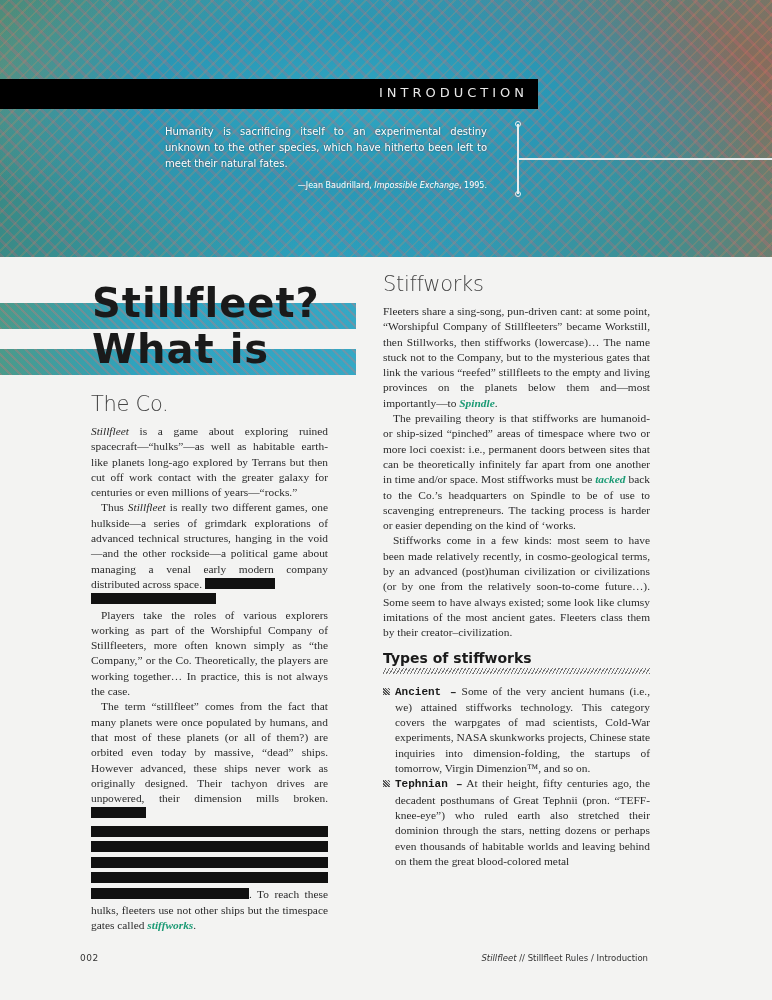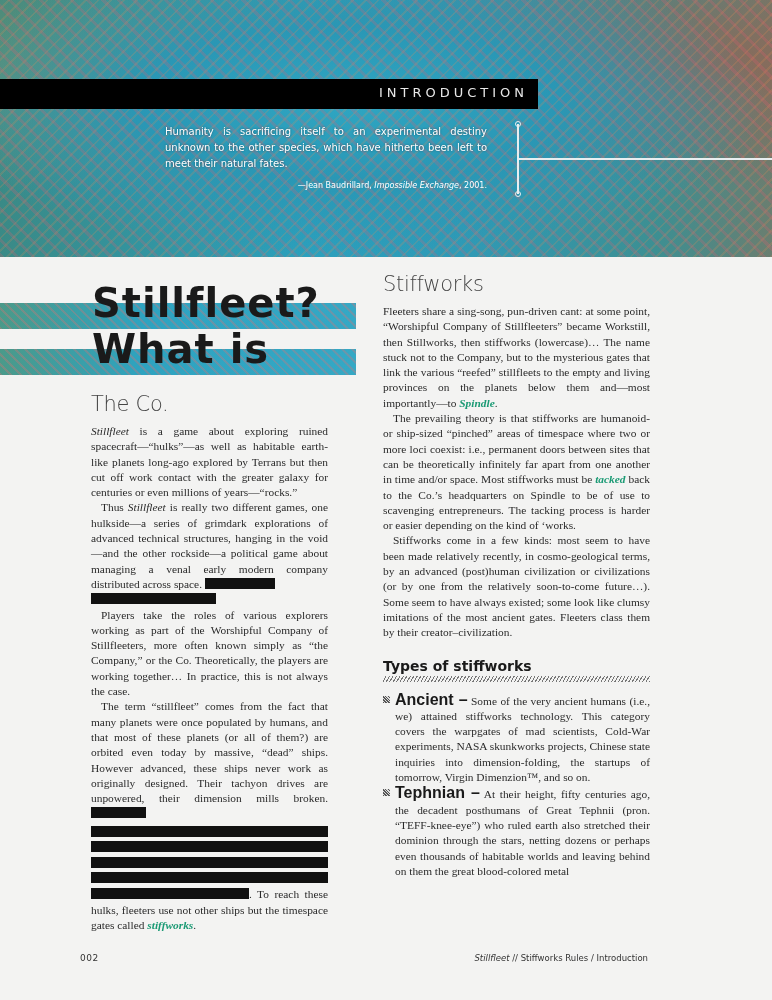--- a/index.html
+++ b/index.html
@@ -66,53 +66,53 @@
   }
   p.body {
     font-size: 11.4px; line-height: 15.3px; text-align: justify; color: #2a2a2a;
   }
   p.indent { text-indent: 10px; }
   .accent { color: #1a9a74; font-style: italic; font-weight: bold; }
   .redact { background: #111; color: transparent; display: inline-block; height: 11px; vertical-align: -1px; }
   .redact-line { background: #111; height: 11px; margin: 4.3px 0; }
   h3.sub {
     font-family: "DejaVu Sans", sans-serif; font-weight: bold; font-size: 14px; color: #1a1a1a;
-    margin-top: 17px;
+    margin-top: 9px;
   }
   .hatch {
     height: 6px; margin: 2px 0 10px 0;
     background: repeating-linear-gradient(-60deg, #777 0 1px, transparent 1px 3px);
   }
   .bullet-item { position: relative; padding-left: 12px; margin-bottom: 0; }
   .bullet-mark {
     position: absolute; left: 0; top: 4px; width: 7px; height: 7px;
     background: repeating-linear-gradient(45deg, #555 0 1px, #ddd 1px 2px);
   }
-  .bullet-term { font-family: Liberation Sans, sans-serif; font-weight: bold; font-size: 16px; color: #1a1a1a; }
+  .bullet-term { font-family: Liberation Mono, monospace; font-weight: bold; font-size: 11px; color: #1a1a1a; }
   .footer-left {
     position: absolute; left: 80px; top: 953px;
     font-family: "DejaVu Sans", sans-serif; font-size: 9px; color: #333; letter-spacing: 0.5px;
   }
   .footer-right {
     position: absolute; right: 124px; top: 953px;
     font-family: "DejaVu Sans", sans-serif; font-size: 8.5px; color: #333;
   }
   .footer-right i { font-style: italic; }
 </style>
 </head>
 <body>
 
 <div class="banner"></div>
 
 <div class="intro-bar">
   <span class="intro-label">INTRODUCTION</span>
 </div>
 
 <div class="epigraph">Humanity is sacrificing itself to an experimental destiny unknown to the other species, which have hitherto been left to meet their natural fates.</div>
-<div class="attribution"><span>—Jean Baudrillard, </span><i>Impossible Exchange</i><span>, 2001.</span></div>
+<div class="attribution"><span>—Jean Baudrillard, </span><i>Impossible Exchange</i><span>, 1995.</span></div>
 
 <div class="bracket-v"></div>
 <div class="bracket-h"></div>
 <div class="bracket-dot" style="top:121px"></div>
 <div class="bracket-dot" style="top:191px"></div>
 
 <div class="title-stripe" style="top:303px"></div>
 <div class="title-stripe" style="top:349px"></div>
 <div class="main-title">
   <div>Stillfleet?</div>
@@ -143,13 +143,13 @@
     <span class="bullet-mark"></span>
     <p class="body"><span class="bullet-term">Ancient –</span><span> Some of the very ancient humans (i.e., we) attained stiffworks technology. This category covers the warpgates of mad scientists, Cold-War experiments, NASA skunkworks projects, Chinese state inquiries into dimension-folding, the startups of tomorrow, Virgin Dimenzion™, and so on.</span></p>
   </div>
   <div class="bullet-item">
     <span class="bullet-mark"></span>
     <p class="body"><span class="bullet-term">Tephnian –</span><span> At their height, fifty centuries ago, the decadent posthumans of Great Tephnii (pron. “TEFF-knee-eye”) who ruled earth also stretched their dominion through the stars, netting dozens or perhaps even thousands of habitable worlds and leaving behind on them the great blood-colored metal</span></p>
   </div>
 </div>
 
 <div class="footer-left">002</div>
-<div class="footer-right"><i>Stillfleet</i><span> // Stiffworks Rules / Introduction</span></div>
+<div class="footer-right"><i>Stillfleet</i><span> // Stillfleet Rules / Introduction</span></div>
 
 </body></html>

